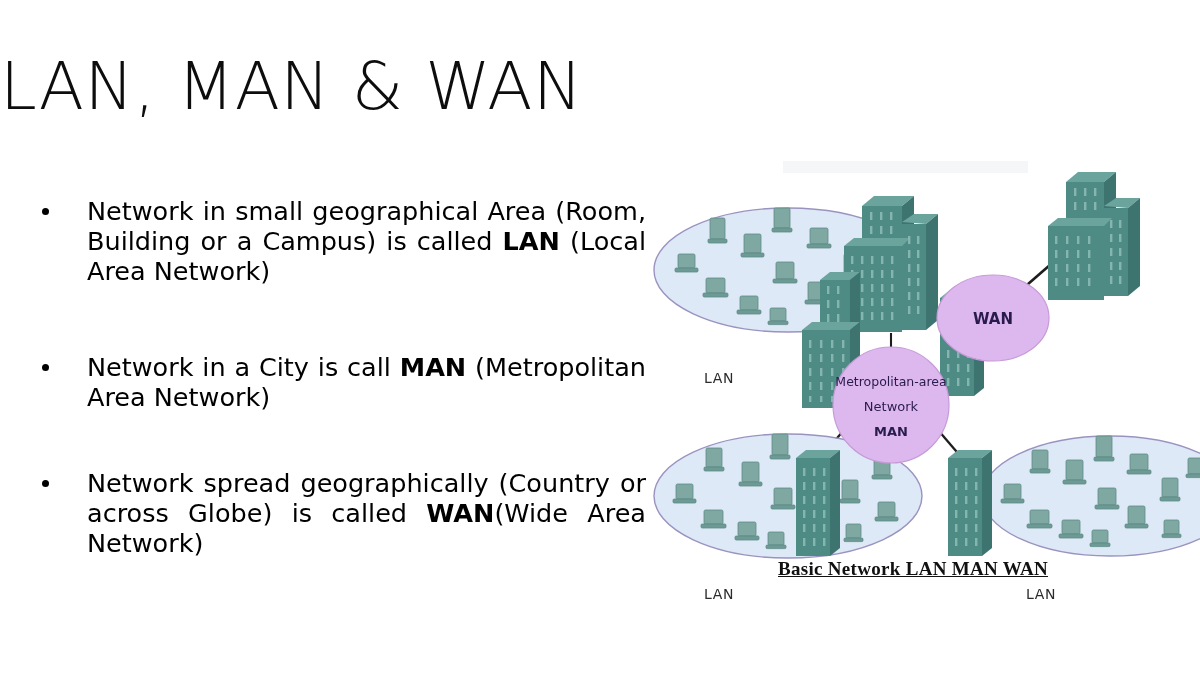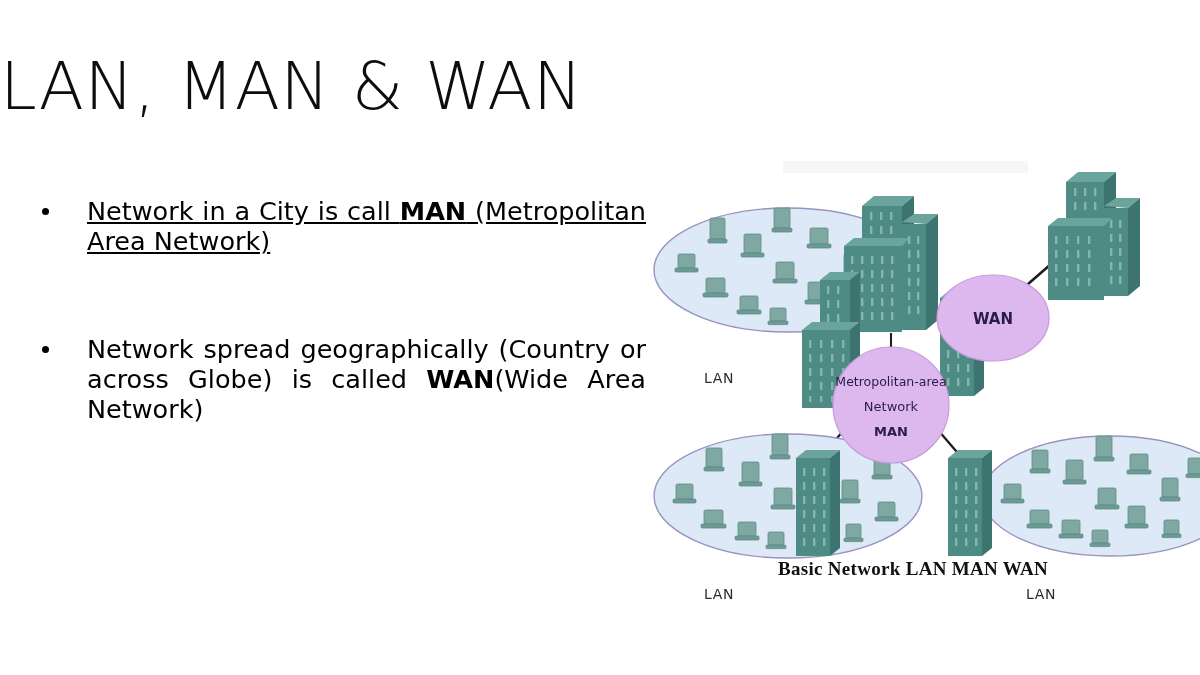--- a/index.html
+++ b/index.html
@@ -57,21 +57,21 @@
     font-family: "DejaVu Sans", sans-serif;
     font-size: 25.5px;
     line-height: 30px;
     color: #000000;
     text-align: justify;
     text-justify: inter-word;
     hyphens: none;
   }
   .bullet-text b { font-weight: 700; }
   #bullet-row-0 { margin-bottom: 66px; }
-  #bullet-row-1 { margin-bottom: 78px; text-decoration: underline; }
+  #bullet-row-1 { margin-bottom: 56px; }
 
   
   #diagram {
     position: absolute;
     left: 648px;
     top: 158px;
     width: 552px;
     height: 470px;
   }
   #diagram-svg { display: block; }
@@ -87,20 +87,21 @@
   #lan-label-bottom-left  { left: 56px;  top: 428px; }
   #lan-label-bottom-right { left: 378px; top: 428px; }
   .diagram-caption {
     left: 130px;
     top: 400px;
     font-family: "Liberation Serif", serif;
     font-weight: 700;
     font-size: 19px;
     letter-spacing: 0.3px;
     color: #111111;
+    text-decoration: underline;
   }
   .node-text {
     font-family: "DejaVu Sans", sans-serif;
     fill: #2a1b4d;
     text-anchor: middle;
   }
   .watermark-strip {
     position: absolute;
     left: 135px;
     top: 3px;
@@ -109,20 +110,24 @@
     background: rgba(160,170,180,0.10);
   }
 </style>
 </head>
 <body>
 
 <div id="slide-title">LAN, MAN &amp; WAN</div>
 
 <div id="bullet-list">
 
+  <div class="bullet-row" id="bullet-row-0">
+    <span class="bullet-dot"></span>
+    <div class="bullet-text"><span>Network in small geographical Area (Room, Building or a Campus) is called </span><b>LAN</b><span> (Local Area Network)</span></div>
+  </div>
 
   <div class="bullet-row" id="bullet-row-1">
     <span class="bullet-dot"></span>
     <div class="bullet-text"><span>Network in a City is call </span><b>MAN</b><span> (Metropolitan Area Network)</span></div>
   </div>
 
   <div class="bullet-row" id="bullet-row-2">
     <span class="bullet-dot"></span>
     <div class="bullet-text"><span>Network spread geographically (Country or across Globe) is called </span><b>WAN</b><span>(Wide Area Network)</span></div>
   </div>

